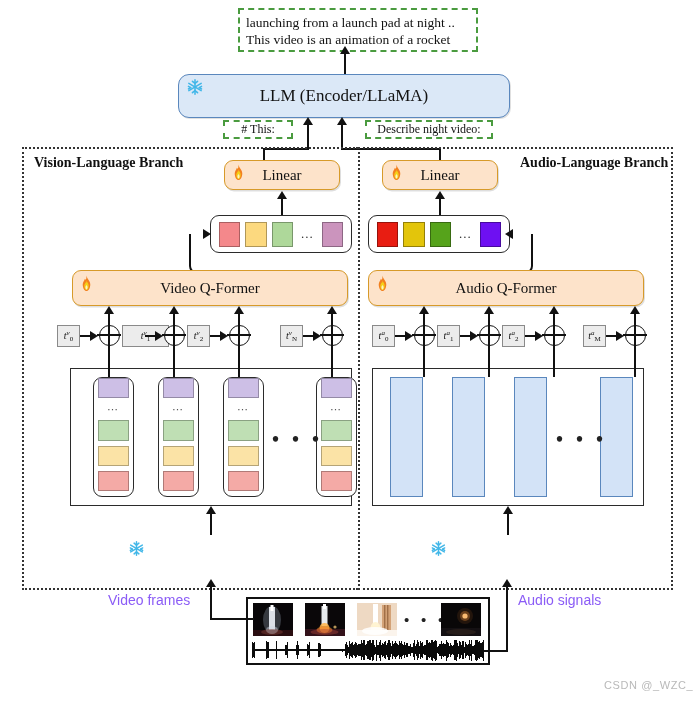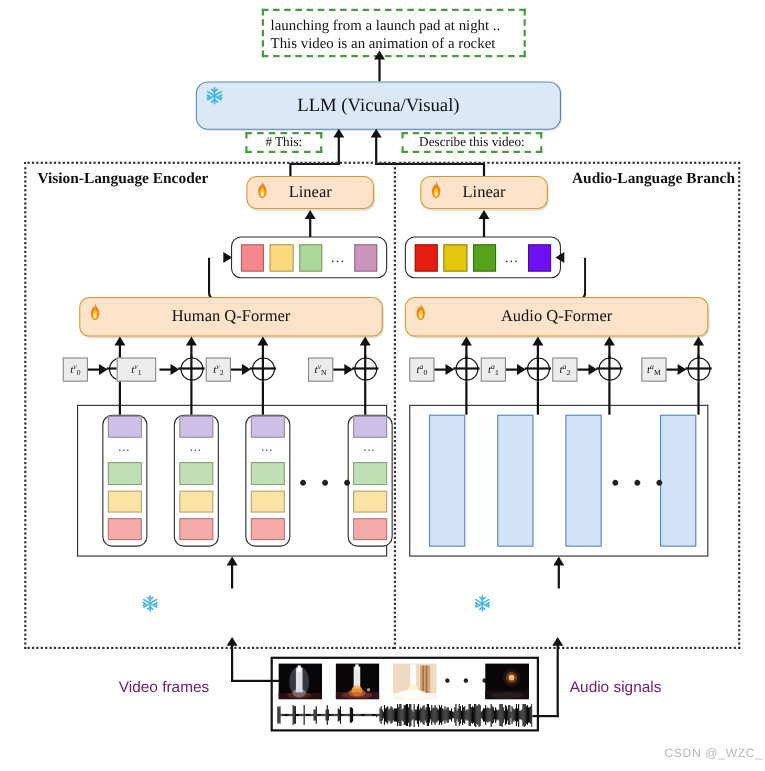--- a/index.html
+++ b/index.html
@@ -6,21 +6,21 @@
   body{
     width:695px;height:701px;
     background:#ffffff;
     font-family:"Liberation Serif", serif;
     position:relative;
     overflow:hidden;
   }
   #stage{position:absolute;left:0;top:0;width:695px;height:701px;}
 
   
-  .txt{position:absolute;white-space:nowrap;color:#701a75;margin-top:24px;}
+  .txt{position:absolute;white-space:nowrap;color:#8b5cf6;}
   .sans{font-family:"Liberation Sans", sans-serif;}
 
   
   .green-dash{
     position:absolute;box-sizing:border-box;
     border:2px dashed #4a9b3f;
     background:#ffffff;
     color:#111;
     font-family:"Liberation Serif", serif;
     display:flex;align-items:center;justify-content:center;
@@ -190,21 +190,21 @@
 
   <div class="green-dash multiline" style="left:238px;top:8px;width:240px;height:44px;font-size:13.5px;">
     <div>launching from a launch pad at night ..</div>
     <div>This video is an animation of a rocket</div>
   </div>
 
   <div class="ln vln" style="left:344px;top:52px;height:22px;"></div>
   <div class="arrowup" style="left:340px;top:46px;"></div>
 
   <div class="llm-box" style="left:178px;top:74px;width:332px;height:44px;">
-    <span>LLM (Vicuna/Visual)</span>
+    <span>LLM (Encoder/LLaMA)</span>
   </div>
 
   <svg class="icon" style="left:186px;top:78px;" width="18" height="18" viewBox="0 0 24 24">
     <g stroke="#42b7e8" stroke-width="2.1" stroke-linecap="round">
       <line x1="12" y1="2.5" x2="12" y2="21.5"></line>
       <line x1="3.8" y1="7.2" x2="20.2" y2="16.8"></line>
       <line x1="3.8" y1="16.8" x2="20.2" y2="7.2"></line>
       <line x1="8.6" y1="4.4" x2="12" y2="7.2"></line>
         <line x1="15.4" y1="4.4" x2="12" y2="7.2"></line>
       <line x1="8.6" y1="19.6" x2="12" y2="16.8"></line>
@@ -213,38 +213,38 @@
         <line x1="3.3" y1="14.6" x2="6.2" y2="12.9"></line>
       <line x1="20.7" y1="11.2" x2="17.8" y2="12.9"></line>
         <line x1="20.7" y1="14.6" x2="17.8" y2="12.9"></line>
     </g>
   </svg>
 
   <div class="green-dash" style="left:223px;top:120px;width:70px;height:19px;font-size:12px;">
     <span># This:</span>
   </div>
   <div class="green-dash" style="left:365px;top:120px;width:128px;height:19px;font-size:12px;">
-    <span>Describe this video:</span>
+    <span>Describe night video:</span>
   </div>
 
   <div class="ln vln" style="left:263px;top:150px;height:18px;"></div>
   <div class="ln hln" style="left:263px;top:148px;width:46px;"></div>
   <div class="ln vln" style="left:307px;top:124px;height:26px;"></div>
   <div class="arrowup" style="left:303px;top:117px;"></div>
 
   <div class="ln vln" style="left:439px;top:150px;height:18px;"></div>
   <div class="ln hln" style="left:341px;top:148px;width:100px;"></div>
   <div class="ln vln" style="left:341px;top:124px;height:26px;"></div>
   <div class="arrowup" style="left:337px;top:117px;"></div>
 
   <div class="branch-frame" style="left:22px;top:147px;width:336px;height:443px;border-right:none;"></div>
   <div class="branch-frame" style="left:358px;top:147px;width:315px;height:443px;border-left:none;"></div>
   <div class="divider" style="left:358px;top:147px;height:443px;"></div>
 
-  <div class="branch-label" style="left:34px;top:155px;">Vision-Language Encoder</div>
+  <div class="branch-label" style="left:34px;top:155px;">Vision-Language Branch</div>
   <div class="branch-label" style="left:520px;top:155px;">Audio-Language Branch</div>
 
   <div class="orange-box" style="left:224px;top:160px;width:116px;height:30px;">
     <span>Linear</span>
   </div>
   <svg class="icon" style="left:232px;top:164px;" width="13" height="17" viewBox="0 0 24 30">
     <path d="M12 0 C13 7 19 9 19 17 C19 24 15.5 29 12 29 C8.5 29 5 24 5 17 C5 12 8 10 9 6 C10 9 12 9 12 0 Z" fill="#f2801f"></path>
     <path d="M12 9 C12.6 13 16 14.5 16 19 C16 23.5 14.3 27 12 27 C9.7 27 8 23.5 8 19 C8 16 10 14.5 11 12 C11.4 14 12 14 12 9 Z" fill="#f5d018"></path>
     <path d="M12 17 C12.3 19 14 20 14 22 C14 24.2 13.1 26 12 26 C10.9 26 10 24.2 10 22 C10 20.4 11 19.6 11.5 18.5 C11.7 19.3 12 19.3 12 17 Z" fill="#fdf3c0"></path>
   </svg>
@@ -279,21 +279,21 @@
     <div class="tok vivid" id="atok0" style="background: rgb(232, 29, 18);"></div>
     <div class="tok vivid" id="atok1" style="background: rgb(227, 197, 11);"></div>
     <div class="tok vivid" id="atok2" style="background: rgb(86, 163, 27);"></div>
     <div class="dots-sm">...</div>
     <div class="tok vivid" id="atok3" style="background: rgb(110, 16, 242);"></div>
   </div>
   <div class="elbow" style="left:510px;top:234px;width:21px;height:38px;border-width:0 2px 2px 0;border-bottom-right-radius:8px;"></div>
   <div class="arrowleft" style="left:505px;top:229px;"></div>
 
   <div class="orange-box" style="left:72px;top:270px;width:276px;height:36px;">
-    <span>Human Q-Former</span>
+    <span>Video Q-Former</span>
   </div>
   <svg class="icon" style="left:80px;top:275px;" width="13" height="17" viewBox="0 0 24 30">
     <path d="M12 0 C13 7 19 9 19 17 C19 24 15.5 29 12 29 C8.5 29 5 24 5 17 C5 12 8 10 9 6 C10 9 12 9 12 0 Z" fill="#f2801f"></path>
     <path d="M12 9 C12.6 13 16 14.5 16 19 C16 23.5 14.3 27 12 27 C9.7 27 8 23.5 8 19 C8 16 10 14.5 11 12 C11.4 14 12 14 12 9 Z" fill="#f5d018"></path>
     <path d="M12 17 C12.3 19 14 20 14 22 C14 24.2 13.1 26 12 26 C10.9 26 10 24.2 10 22 C10 20.4 11 19.6 11.5 18.5 C11.7 19.3 12 19.3 12 17 Z" fill="#fdf3c0"></path>
   </svg>
 
   <div class="orange-box" style="left:368px;top:270px;width:276px;height:36px;">
     <span>Audio Q-Former</span>
   </div>
@@ -305,21 +305,21 @@
 
   <div class="pe" style="left:57px;top:325px;width:23px;height:22px;">
     <span><i>t</i><sup>v</sup><sub>0</sub></span>
   </div>
   <div class="ln hln" style="left:80px;top:335px;width:11px;"></div>
   <div class="arrowright" style="left:90px;top:331px;"></div>
   <div class="plus" style="left:99px;top:325px;"></div>
   <div class="ln vln" style="left:108px;top:312px;height:14px;"></div>
   <div class="arrowup" style="left:104px;top:306px;"></div>
 
-  <div class="pe" style="left:106px;top:325px;width:36px;height:22px;justify-content:center;">
+  <div class="pe" style="left:122px;top:325px;width:47px;height:22px;justify-content:center;">
     <span><i>t</i><sup>v</sup><sub>1</sub></span>
   </div>
   <div class="ln hln" style="left:145px;top:335px;width:11px;"></div>
   <div class="arrowright" style="left:155px;top:331px;"></div>
   <div class="plus" style="left:164px;top:325px;"></div>
   <div class="ln vln" style="left:173px;top:312px;height:14px;"></div>
   <div class="arrowup" style="left:169px;top:306px;"></div>
 
   <div class="pe" style="left:187px;top:325px;width:23px;height:22px;">
     <span><i>t</i><sup>v</sup><sub>2</sub></span>

